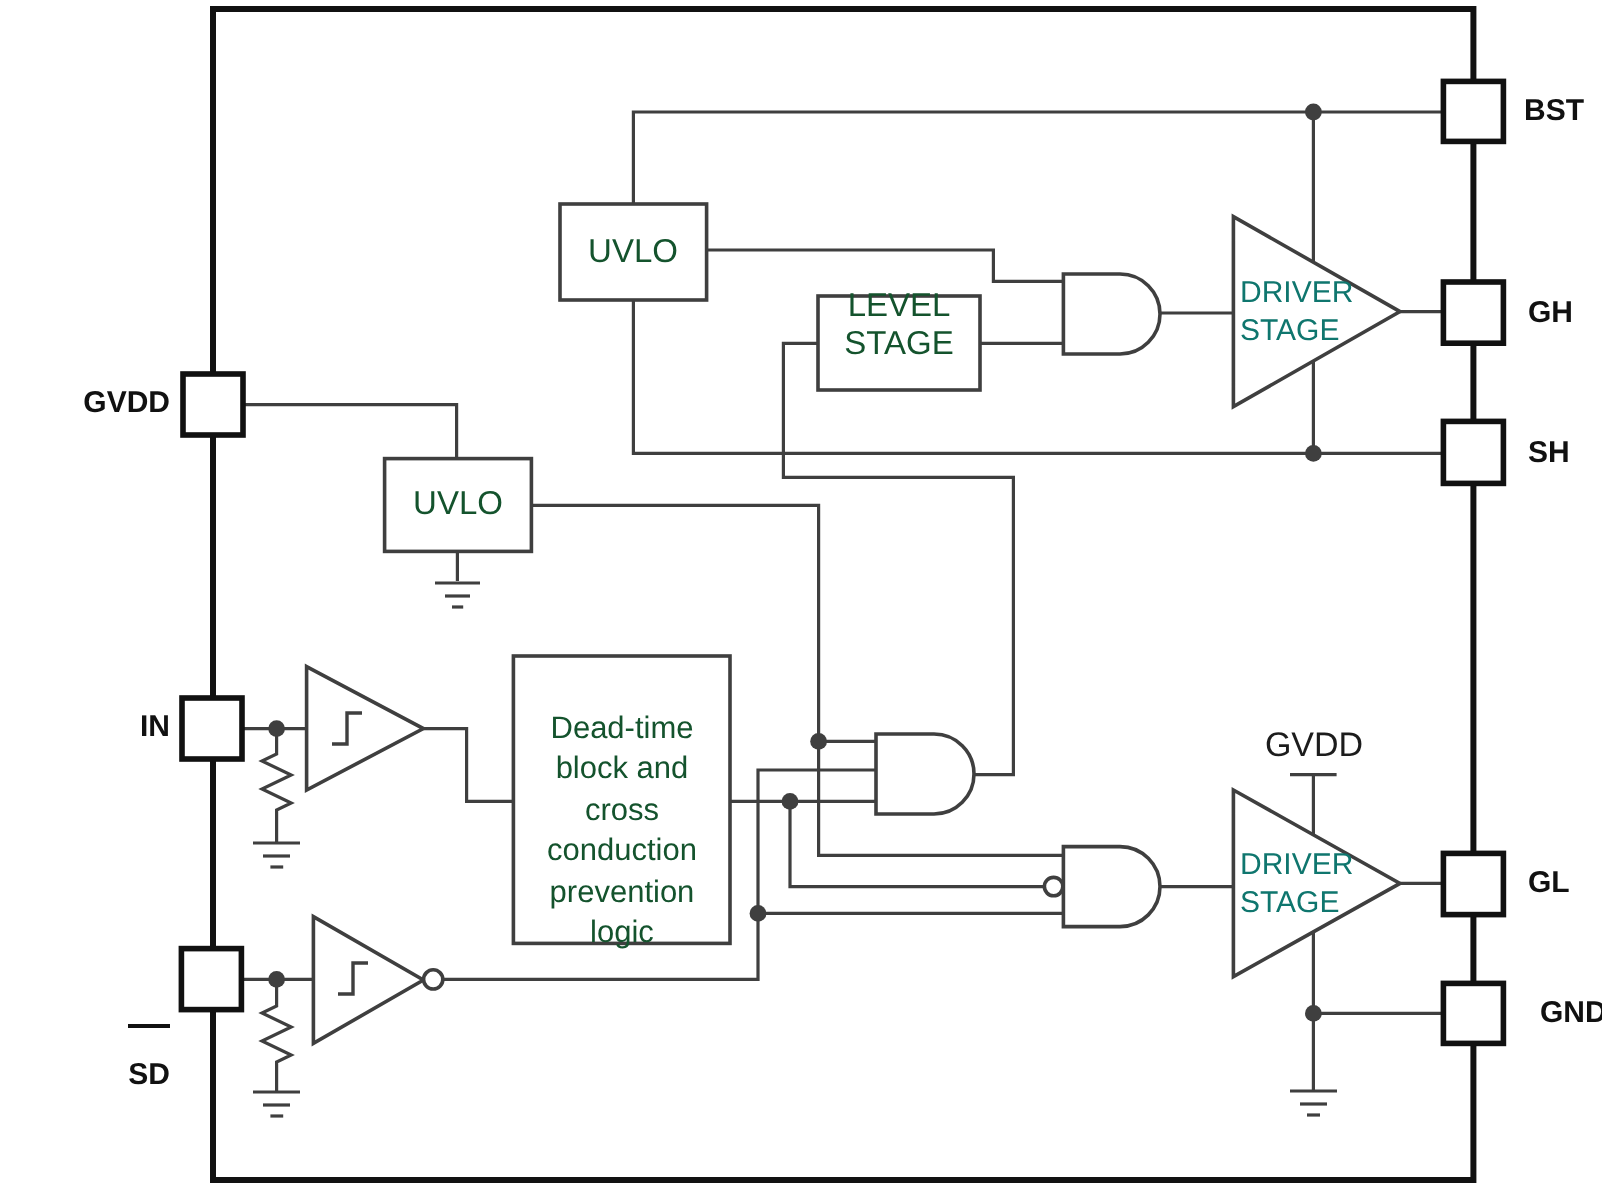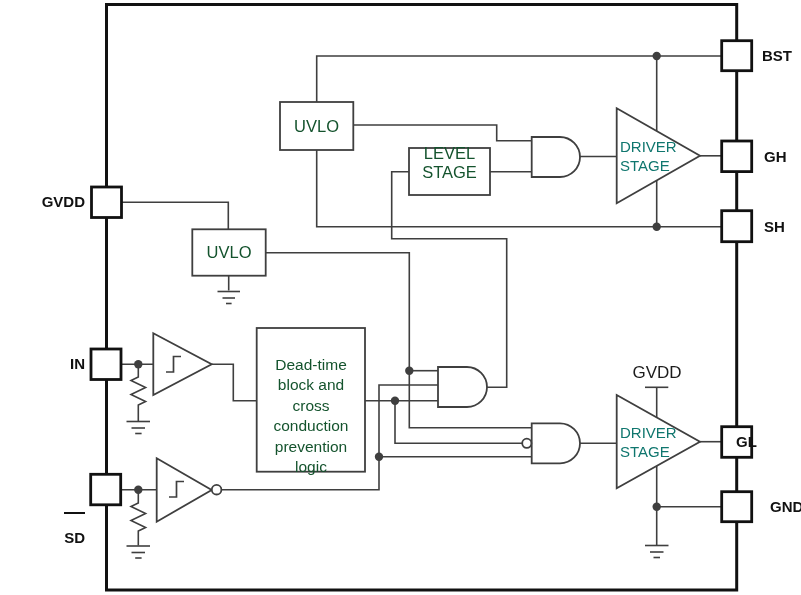--- a/index.html
+++ b/index.html
@@ -146,21 +146,21 @@
     <rect class="pinsq" x="721.7" y="491.7" width="30" height="30"></rect>
   </svg>
 
   <div class="lbl pin-label pin-left" style="top:194px;">GVDD</div>
   <div class="lbl pin-label pin-left" style="top:356px;">IN</div>
   <div class="lbl pin-label pin-left" style="top:479px;"><span class="overline">SD</span></div>
 
   <div class="lbl pin-label" style="left:762px;top:48px;text-align:center;">BST</div>
   <div class="lbl pin-label" style="left:764px;top:149px;">GH</div>
   <div class="lbl pin-label" style="left:764px;top:219px;">SH</div>
-  <div class="lbl pin-label" style="left:736px;top:434px;">GL</div>
+  <div class="lbl pin-label" style="left:764px;top:434px;">GL</div>
   <div class="lbl pin-label" style="left:770px;top:499px;">GND</div>
 
   <div class="block-label" style="left:280px;top:102px;width:73px;height:48px;">UVLO</div>
   <div class="block-label" style="left:192px;top:229px;width:74px;height:47px;">UVLO</div>
 
   <div class="block-label" style="left:409px;top:148px;width:81px;height:30px;">
     <div>LEVEL</div>
     <div>STAGE</div>
   </div>
 

